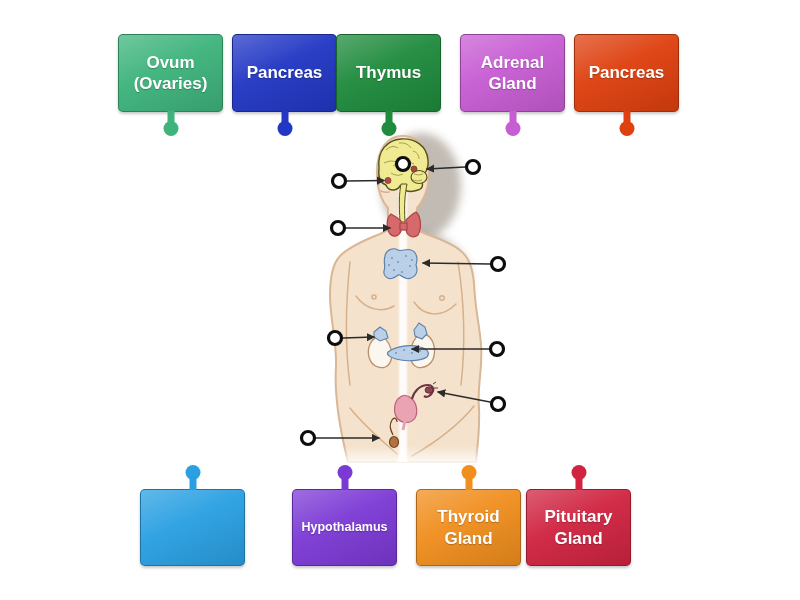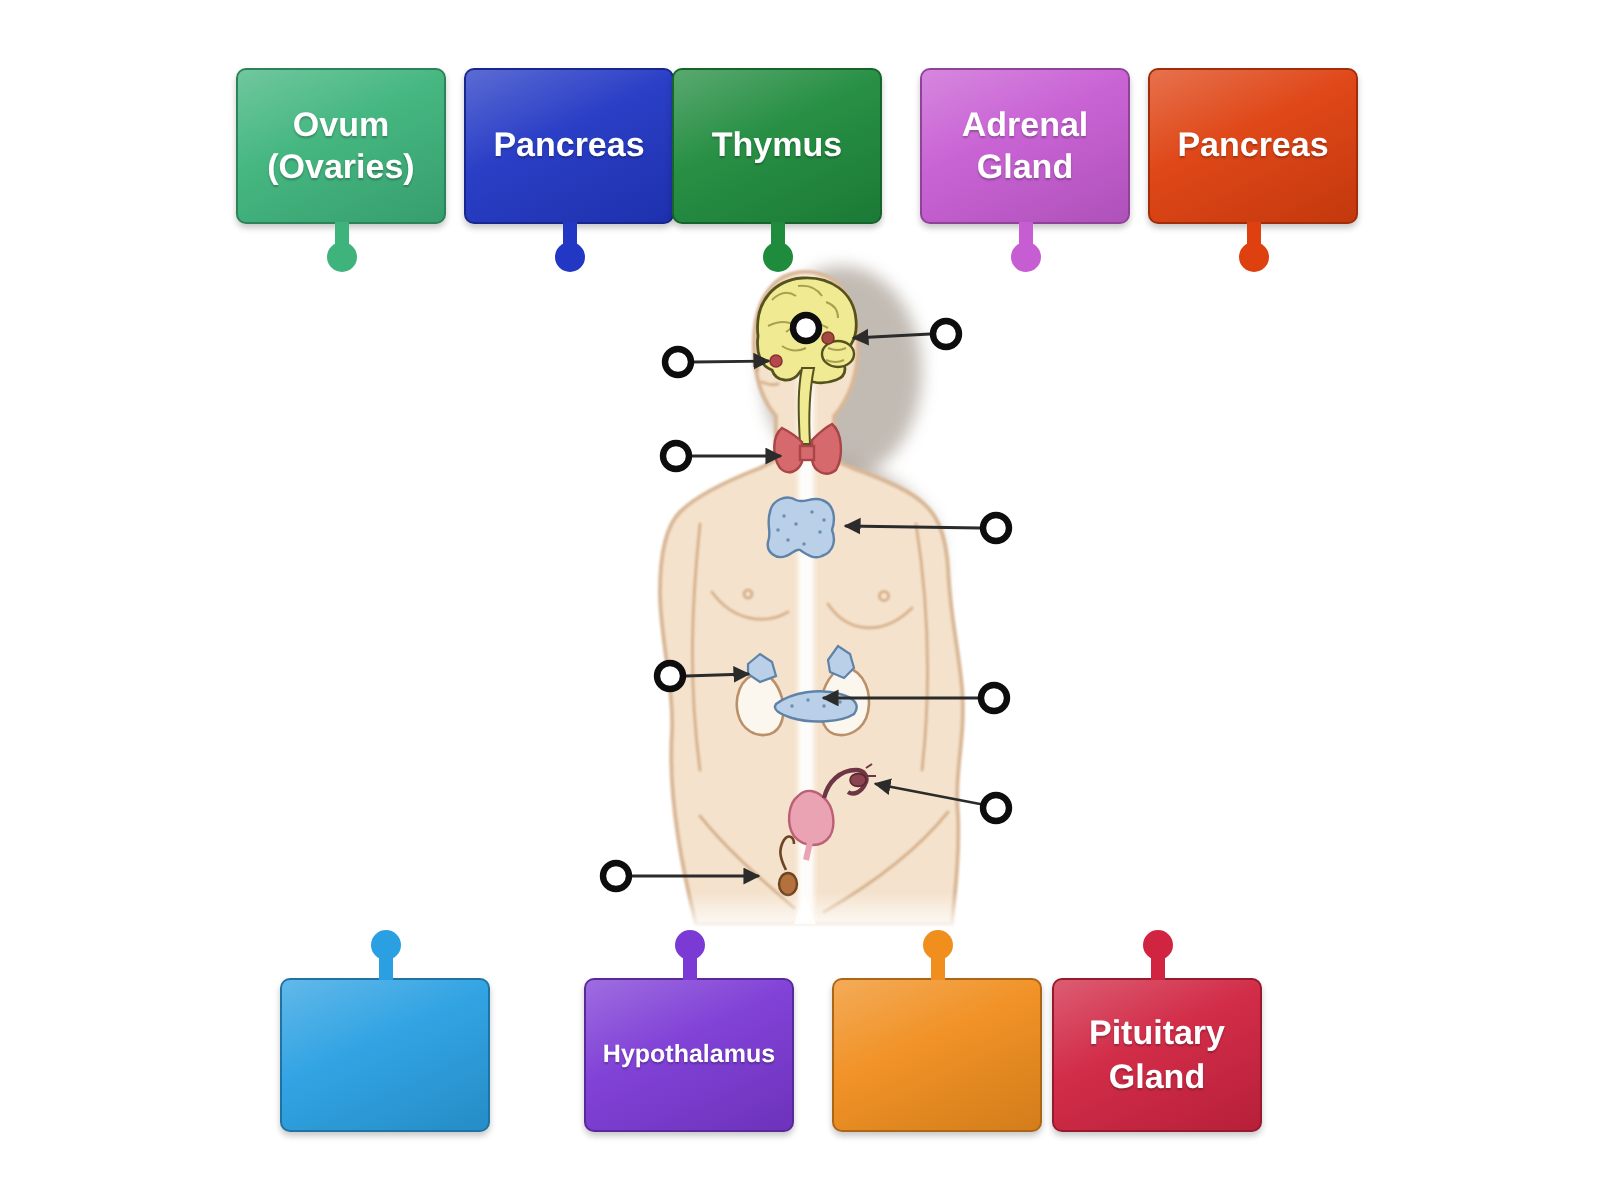--- a/index.html
+++ b/index.html
@@ -259,20 +259,21 @@
       </span>
   </div>
   <div class="card bottom" style="left: 292px; --c: #7c3ad5;">
     <span class="txt sm">Hypothalamus</span>
     <span class="pin above">
         <i class="dot"></i>
         <i class="stem"></i>
       </span>
   </div>
   <div class="card bottom" style="left: 416px; --c: #f08e1e;">
+    <span class="txt">Thyroid Gland</span>
     <span class="pin above">
         <i class="dot"></i>
         <i class="stem"></i>
       </span>
   </div>
   <div class="card bottom" style="left: 526px; --c: #d02441;">
     <span class="txt">Pituitary Gland</span>
     <span class="pin above">
         <i class="dot"></i>
         <i class="stem"></i>

